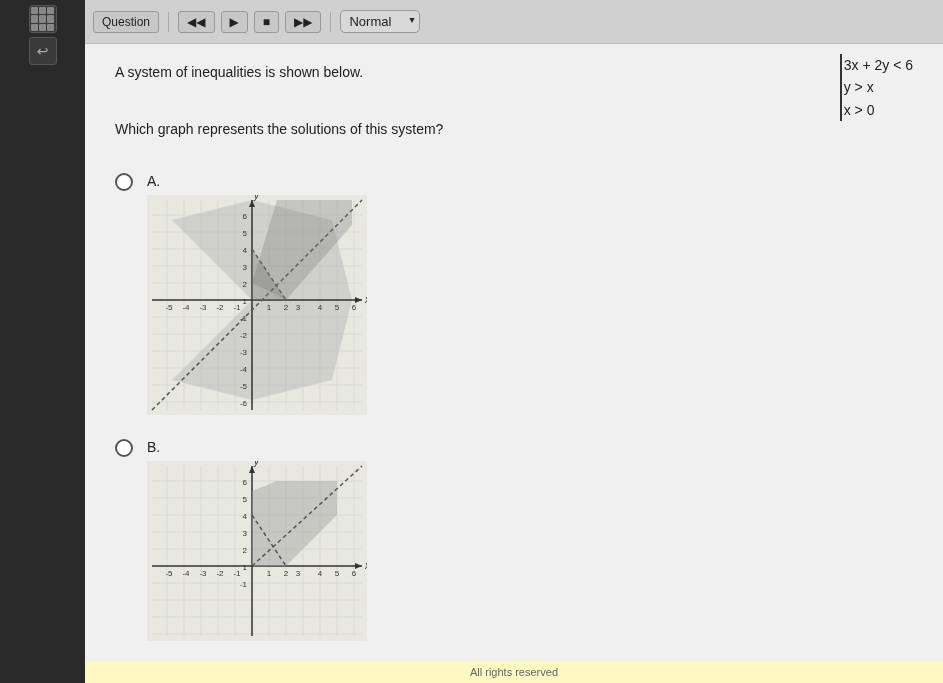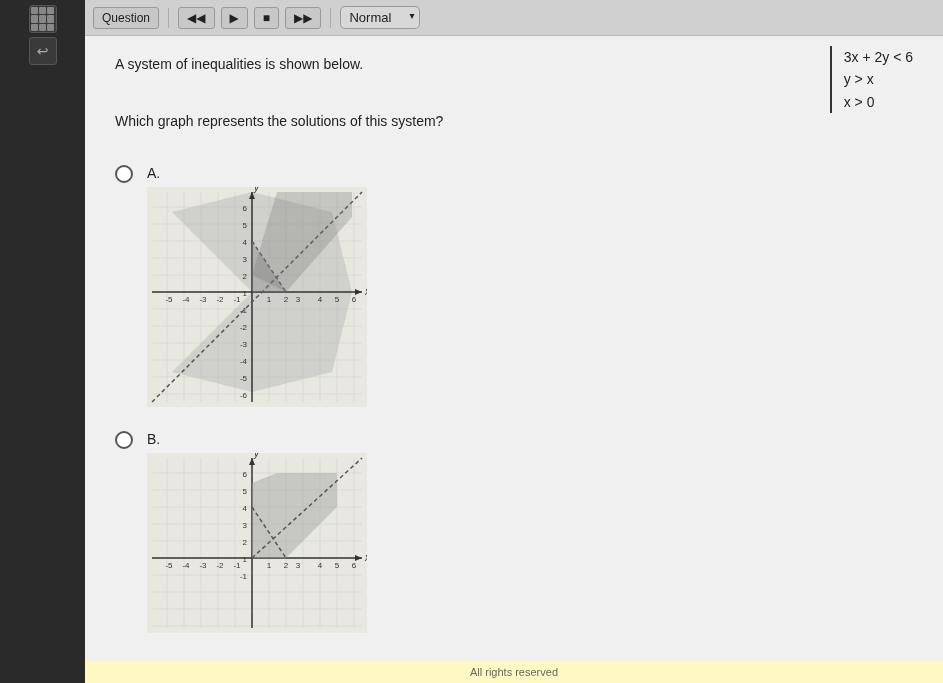--- a/index.html
+++ b/index.html
@@ -24,21 +24,21 @@
 
     .main-content {
       flex: 1;
       display: flex;
       flex-direction: column;
       background: #e8e8e8;
     }
 
     .toolbar {
       background: #d0d0d0;
-      height: 36px;
+      height: 44px;
       display: flex;
       align-items: center;
       padding: 0 8px;
       gap: 6px;
       border-bottom: 1px solid #bbb;
     }
 
     .toolbar-icon {
       width: 28px;
       height: 28px;
@@ -100,21 +100,21 @@
       background: transparent;
       font-size: 14px;
       color: #222;
       line-height: 1.6;
     }
 
     .system-equations {
       display: flex;
       flex-direction: column;
       border-left: 2px solid #333;
-      padding-left: 12px;
+      padding-left: 2px;
     }
 
     .prompt-text {
       font-size: 14px;
       color: #222;
       margin-bottom: 32px;
       clear: both;
     }
 
     .answer-options {

